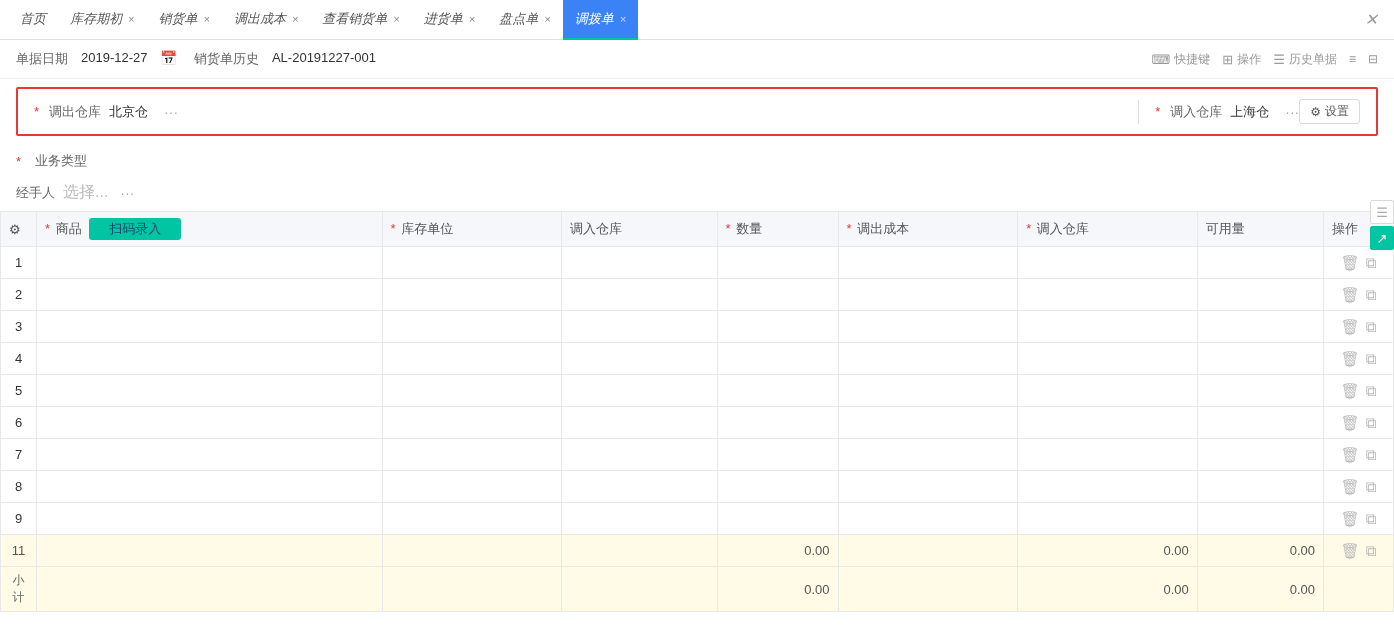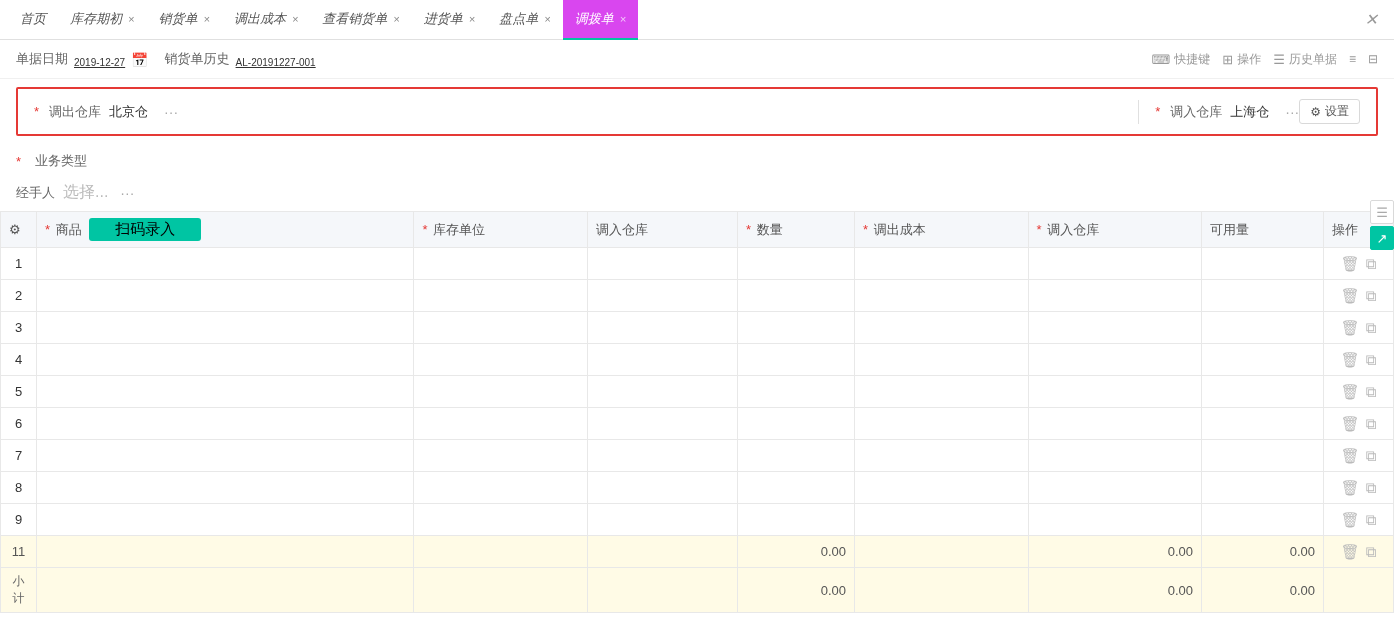--- a/index.html
+++ b/index.html
@@ -19,21 +19,21 @@
       display: flex; align-items: center;
       padding: 0 12px;
       height: 40px;
       cursor: pointer;
       font-size: 13px;
       color: #555;
       white-space: nowrap;
       border-bottom: 2px solid transparent;
     }
     .tab.active {
-      background: #d946ef;
+      background: #3b82f6;
       color: #fff;
       border-bottom: 2px solid #00c5a3;
     }
     .tab .close-btn {
       margin-left: 6px;
       font-size: 11px;
       color: inherit;
       cursor: pointer;
       opacity: 0.7;
     }
@@ -58,24 +58,24 @@
       display: flex;
       align-items: center;
       padding: 10px 16px;
       border-bottom: 1px solid #f0f0f0;
       gap: 24px;
     }
     .form-header-left {
       display: flex; align-items: center; gap: 16px;
     }
     .form-field {
-      display: flex; align-items: flex-end; gap: 6px;
+      display: flex; align-items: flex-start; gap: 13px;
     }
     .form-label { color: #666; font-size: 13px; }
-    .form-value { color: #333; font-size: 10px; font-weight: 500; text-decoration: underline; }
+    .form-value { color: #333; font-size: 13px; font-weight: 500; }
     .calendar-icon {
       color: #999; cursor: pointer; font-size: 14px;
     }
     .form-header-right {
       margin-left: auto;
       display: flex; align-items: center; gap: 12px;
     }
     .header-action {
       display: flex; align-items: center; gap: 4px;
       color: #999; font-size: 12px; cursor: pointer;
@@ -168,25 +168,25 @@
       color: #333;
       vertical-align: middle;
     }
     .row-num { color: #999; text-align: center; width: 36px; }
     .th-settings {
       width: 36px; text-align: center;
     }
     .th-op { text-align: center; width: 70px; }
     .scan-btn {
       background: #00c5a3;
-      color: #000000;
+      color: #0c4a6e;
       border: none;
       border-radius: 3px;
-      padding: 2px 26px;
-      font-size: 15px;
+      padding: 2px 20px;
+      font-size: 13px;
       cursor: pointer;
       margin-left: 4px;
     }
     .op-icons {
       display: flex; align-items: center; justify-content: center; gap: 6px;
     }
     .op-icon {
       color: #bbb; font-size: 15px; cursor: pointer;
     }
     .subtotal-row td {

